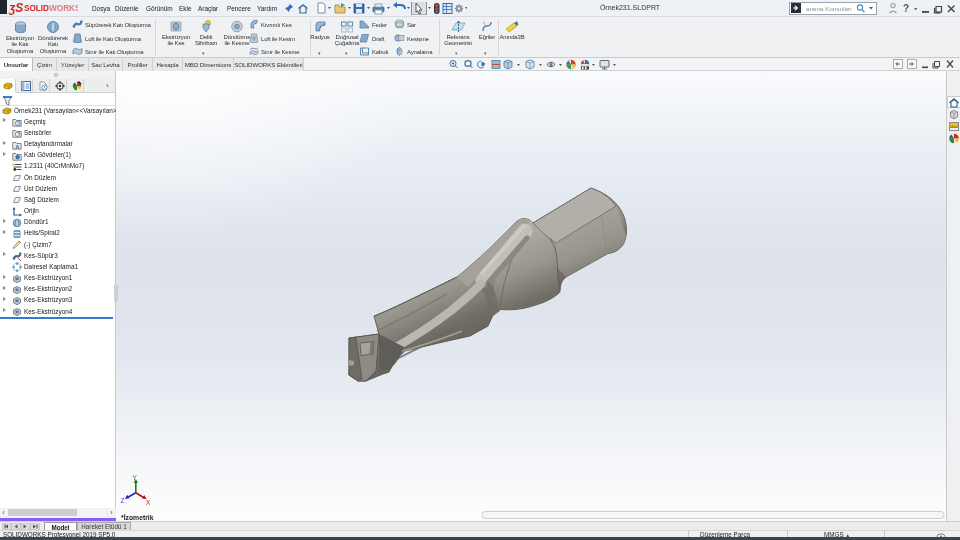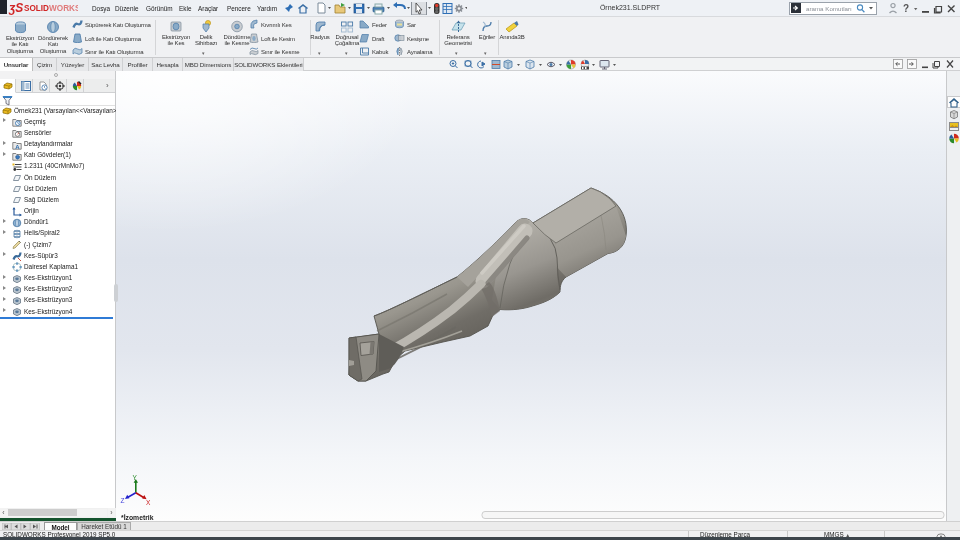--- a/index.html
+++ b/index.html
@@ -1,17 +1,17 @@
 <!DOCTYPE html>
 <html><head>
 <meta charset="utf-8">
 <style>
 * { margin:0; padding:0; box-sizing:border-box; }
 html,body { width:960px; height:540px; overflow:hidden; font-family:"Liberation Sans", sans-serif; }
-#app { position:relative; width:960px; height:540px; background:#14532d; }
+#app { position:relative; width:960px; height:540px; background:#8b5cf6; }
 .abs { position:absolute; }
 
 #titlebar { position:absolute; left:0; top:0; width:960px; height:17px; background:#eef1f5; border-bottom:1px solid #d8dadd; }
 .menu { position:absolute; top:4.5px; font-size:6.4px; color:#222; }
 
 #ribbon { position:absolute; left:0; top:17px; width:960px; height:41px; background:#f0f1f3; border-bottom:1px solid #c9cacc; overflow:hidden; }
 .rsep { position:absolute; top:3px; height:35px; width:1px; background:#d4d5d7; }
 .rbig { position:absolute; top:3px; text-align:center; font-size:6px; letter-spacing:-0.15px; color:#333; line-height:1.08; white-space:nowrap; }
 .rbig .ic { display:block; margin:0 auto 1px auto; }
 .rsm { position:absolute; font-size:6px; letter-spacing:-0.15px; color:#333; white-space:nowrap; }

